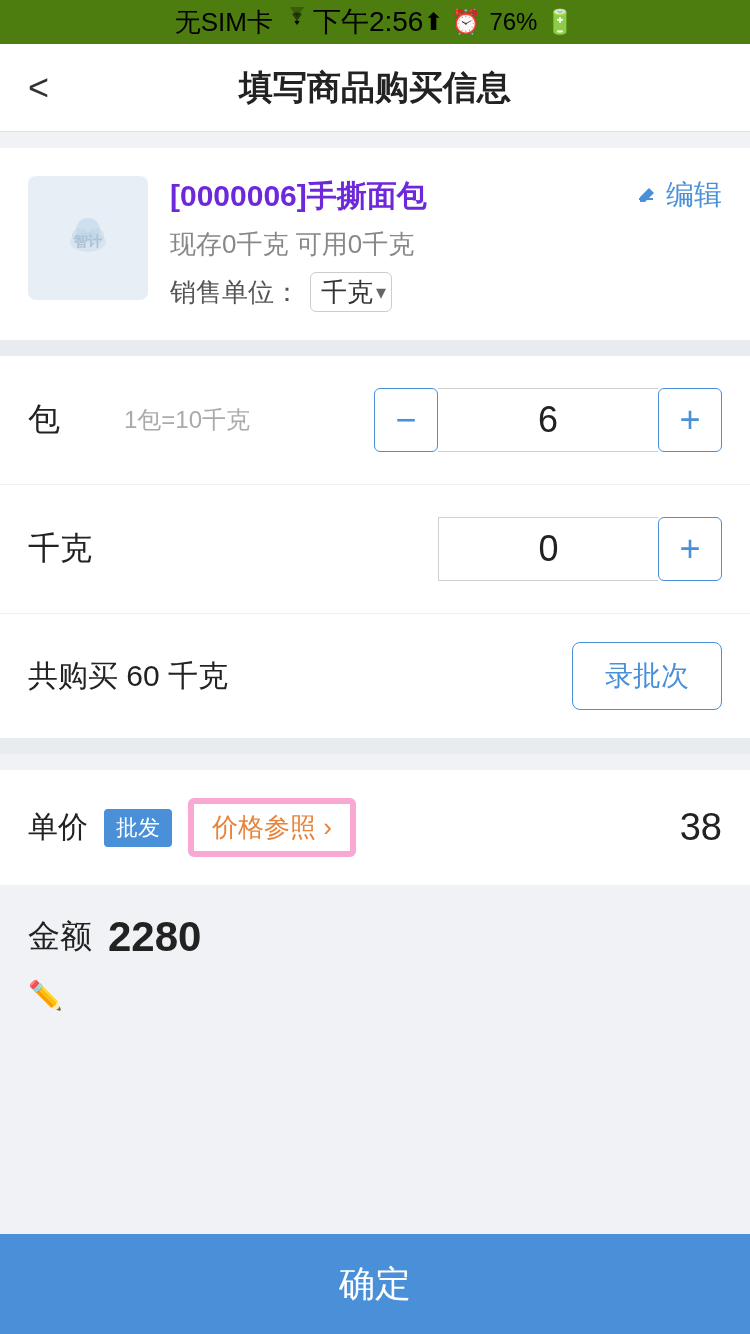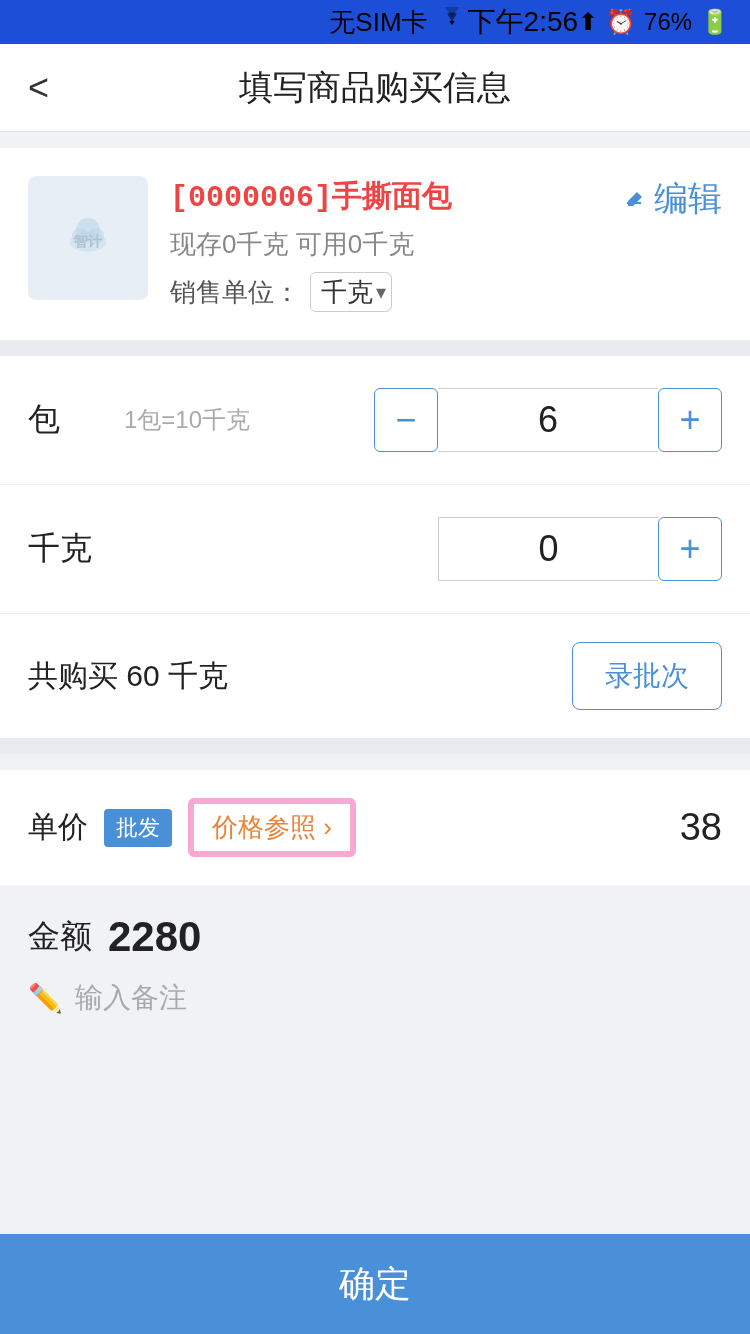--- a/index.html
+++ b/index.html
@@ -10,24 +10,24 @@
       font-family: -apple-system, "PingFang SC", "Helvetica Neue", sans-serif;
       background: #f0f2f5;
       position: relative;
       overflow-x: hidden;
     }
 
     
     .status-bar {
       width: 100%;
       height: 44px;
-      background: #1d4ed8;
-      display: flex;
-      align-items: center;
-      justify-content: flex-end;
+      background: #4d7c0f;
+      display: flex;
+      align-items: center;
+      justify-content: center;
       padding: 12px 20px;
       font-size: 26px;
       color: #000;
     }
     .status-bar .left { display: flex; align-items: center; gap: 8px; }
     .status-bar .center { font-size: 28px; font-weight: 500; }
     .status-bar .right { display: flex; align-items: center; gap: 8px; font-size: 24px; }
 
     
     .nav-bar {
@@ -42,21 +42,21 @@
     }
     .nav-bar .back-btn {
       position: absolute;
       left: 28px;
       font-size: 36px;
       color: #333;
       cursor: pointer;
     }
     .nav-bar .title {
       font-size: 34px;
-      font-weight: 400;
+      font-weight: 700;
       color: #222;
       text-align: center;
     }
 
     
     .product-card {
       background: #fff;
       margin-top: 16px;
       padding: 28px 28px;
       display: flex;
@@ -71,23 +71,22 @@
       display: flex;
       align-items: center;
       justify-content: center;
       flex-shrink: 0;
     }
     .product-image svg { width: 60px; height: 60px; opacity: 0.4; }
     .product-info { flex: 1; }
     .product-info .product-name {
       font-size: 30px;
       font-weight: 600;
-      color: #ef4444;
+      color: #6d28d9;
       margin-bottom: 10px;
-      font-family: Liberation Mono, monospace;
     }
     .product-info .product-stock {
       font-size: 26px;
       color: #888;
       margin-bottom: 10px;
     }
     .product-info .product-unit {
       font-size: 26px;
       color: #555;
       display: flex;
@@ -113,21 +112,21 @@
       position: absolute;
       right: 6px;
       top: 50%;
       transform: translateY(-50%);
       font-size: 20px;
       color: #666;
       pointer-events: none;
     }
     .edit-btn {
       color: #4a90d9;
-      font-size: 34px;
+      font-size: 28px;
       display: flex;
       align-items: center;
       gap: 4px;
       margin-left: auto;
       flex-shrink: 0;
       cursor: pointer;
     }
 
     
     .divider {
@@ -413,21 +412,20 @@
   </div>
 </div>
 
 <div class="amount-section">
   <div class="amount-row">
     <span class="amount-label">金额</span>
     <span class="amount-value">2280</span>
   </div>
   <div class="remark-row">
     <span>✏️</span>
-    <span>输入备注</span>
   </div>
 </div>
 
 <div class="content-spacer"></div>
 
 <div class="bottom-bar">
   <span class="confirm-text">确定</span>
 </div>
 
 </body></html>

